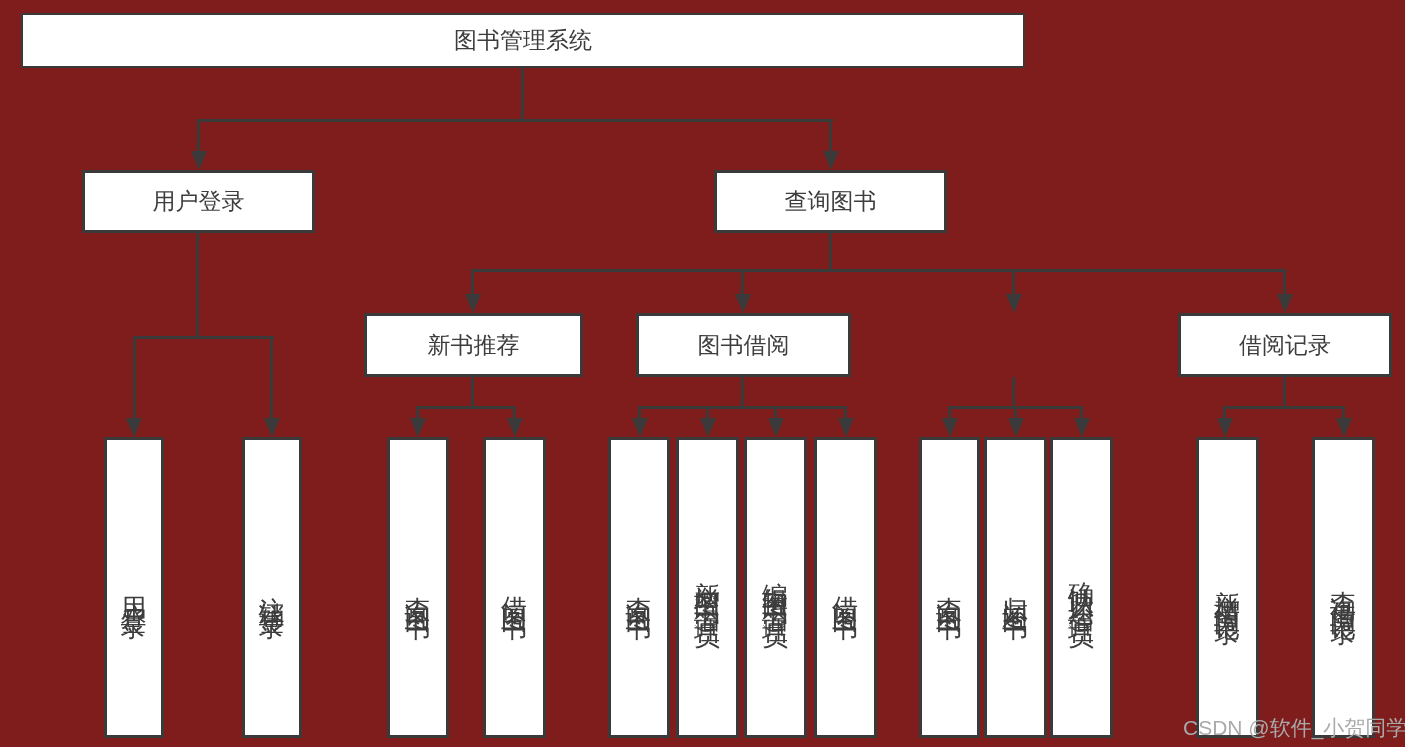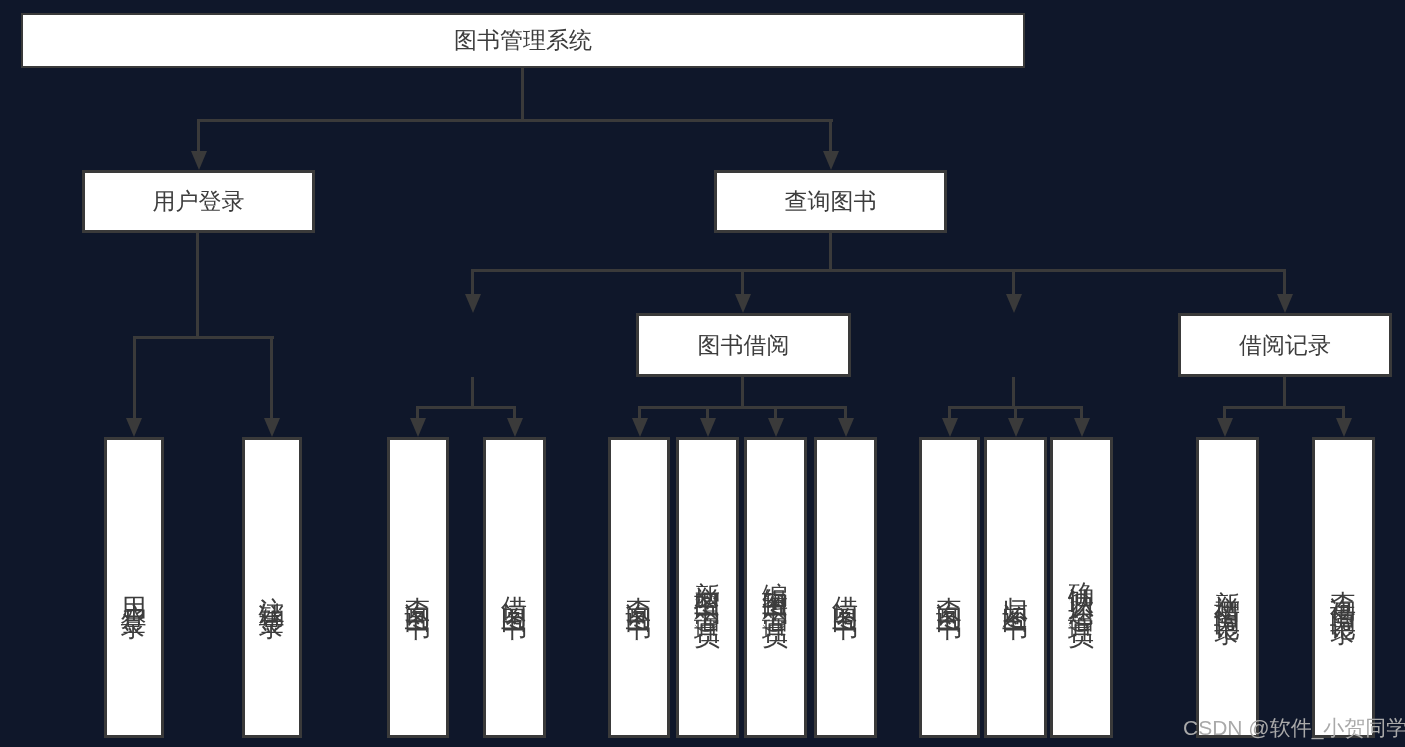--- a/index.html
+++ b/index.html
@@ -1,17 +1,17 @@
 <!DOCTYPE html>
 <html><head>
 <meta charset="utf-8">
 <style>
   html,body{margin:0;padding:0;background:#ffffff;}
   #stage{
-    position:relative;width:1405px;height:747px;background:#0f172a;overflow:hidden;
+    position:relative;width:1405px;height:747px;background:#7f1d1d;overflow:hidden;
     font-family:"Liberation Sans","DejaVu Sans",sans-serif;color:#3d3d3d;
   }
   .box{
     position:absolute;box-sizing:border-box;border:3px solid #3a3a3a;background:#ffffff;
     display:flex;align-items:center;justify-content:center;
   }
   .box.root{border-width:2px;}
   .hlabel{font-size:23px;color:#3d3d3d;white-space:nowrap;}
   .vbox .vlabel{
     writing-mode:vertical-rl;text-orientation:mixed;
@@ -37,20 +37,23 @@
     <span class="hlabel">图书管理系统</span>
   </div>
 
   <div class="box" style="left:82px;top:170px;width:233px;height:63px;">
     <span class="hlabel">用户登录</span>
   </div>
   <div class="box" style="left:714px;top:170px;width:233px;height:63px;">
     <span class="hlabel">查询图书</span>
   </div>
 
+  <div class="box" style="left:364px;top:313px;width:219px;height:64px;">
+    <span class="hlabel">新书推荐</span>
+  </div>
   <div class="box" style="left:636px;top:313px;width:215px;height:64px;">
     <span class="hlabel">图书借阅</span>
   </div>
   <div class="box" style="left:1178px;top:313px;width:214px;height:64px;">
     <span class="hlabel">借阅记录</span>
   </div>
 
   <div class="box vbox" style="left:104px;top:437px;width:60px;height:301px;">
     <span class="vlabel">用户登录</span>
   </div>

